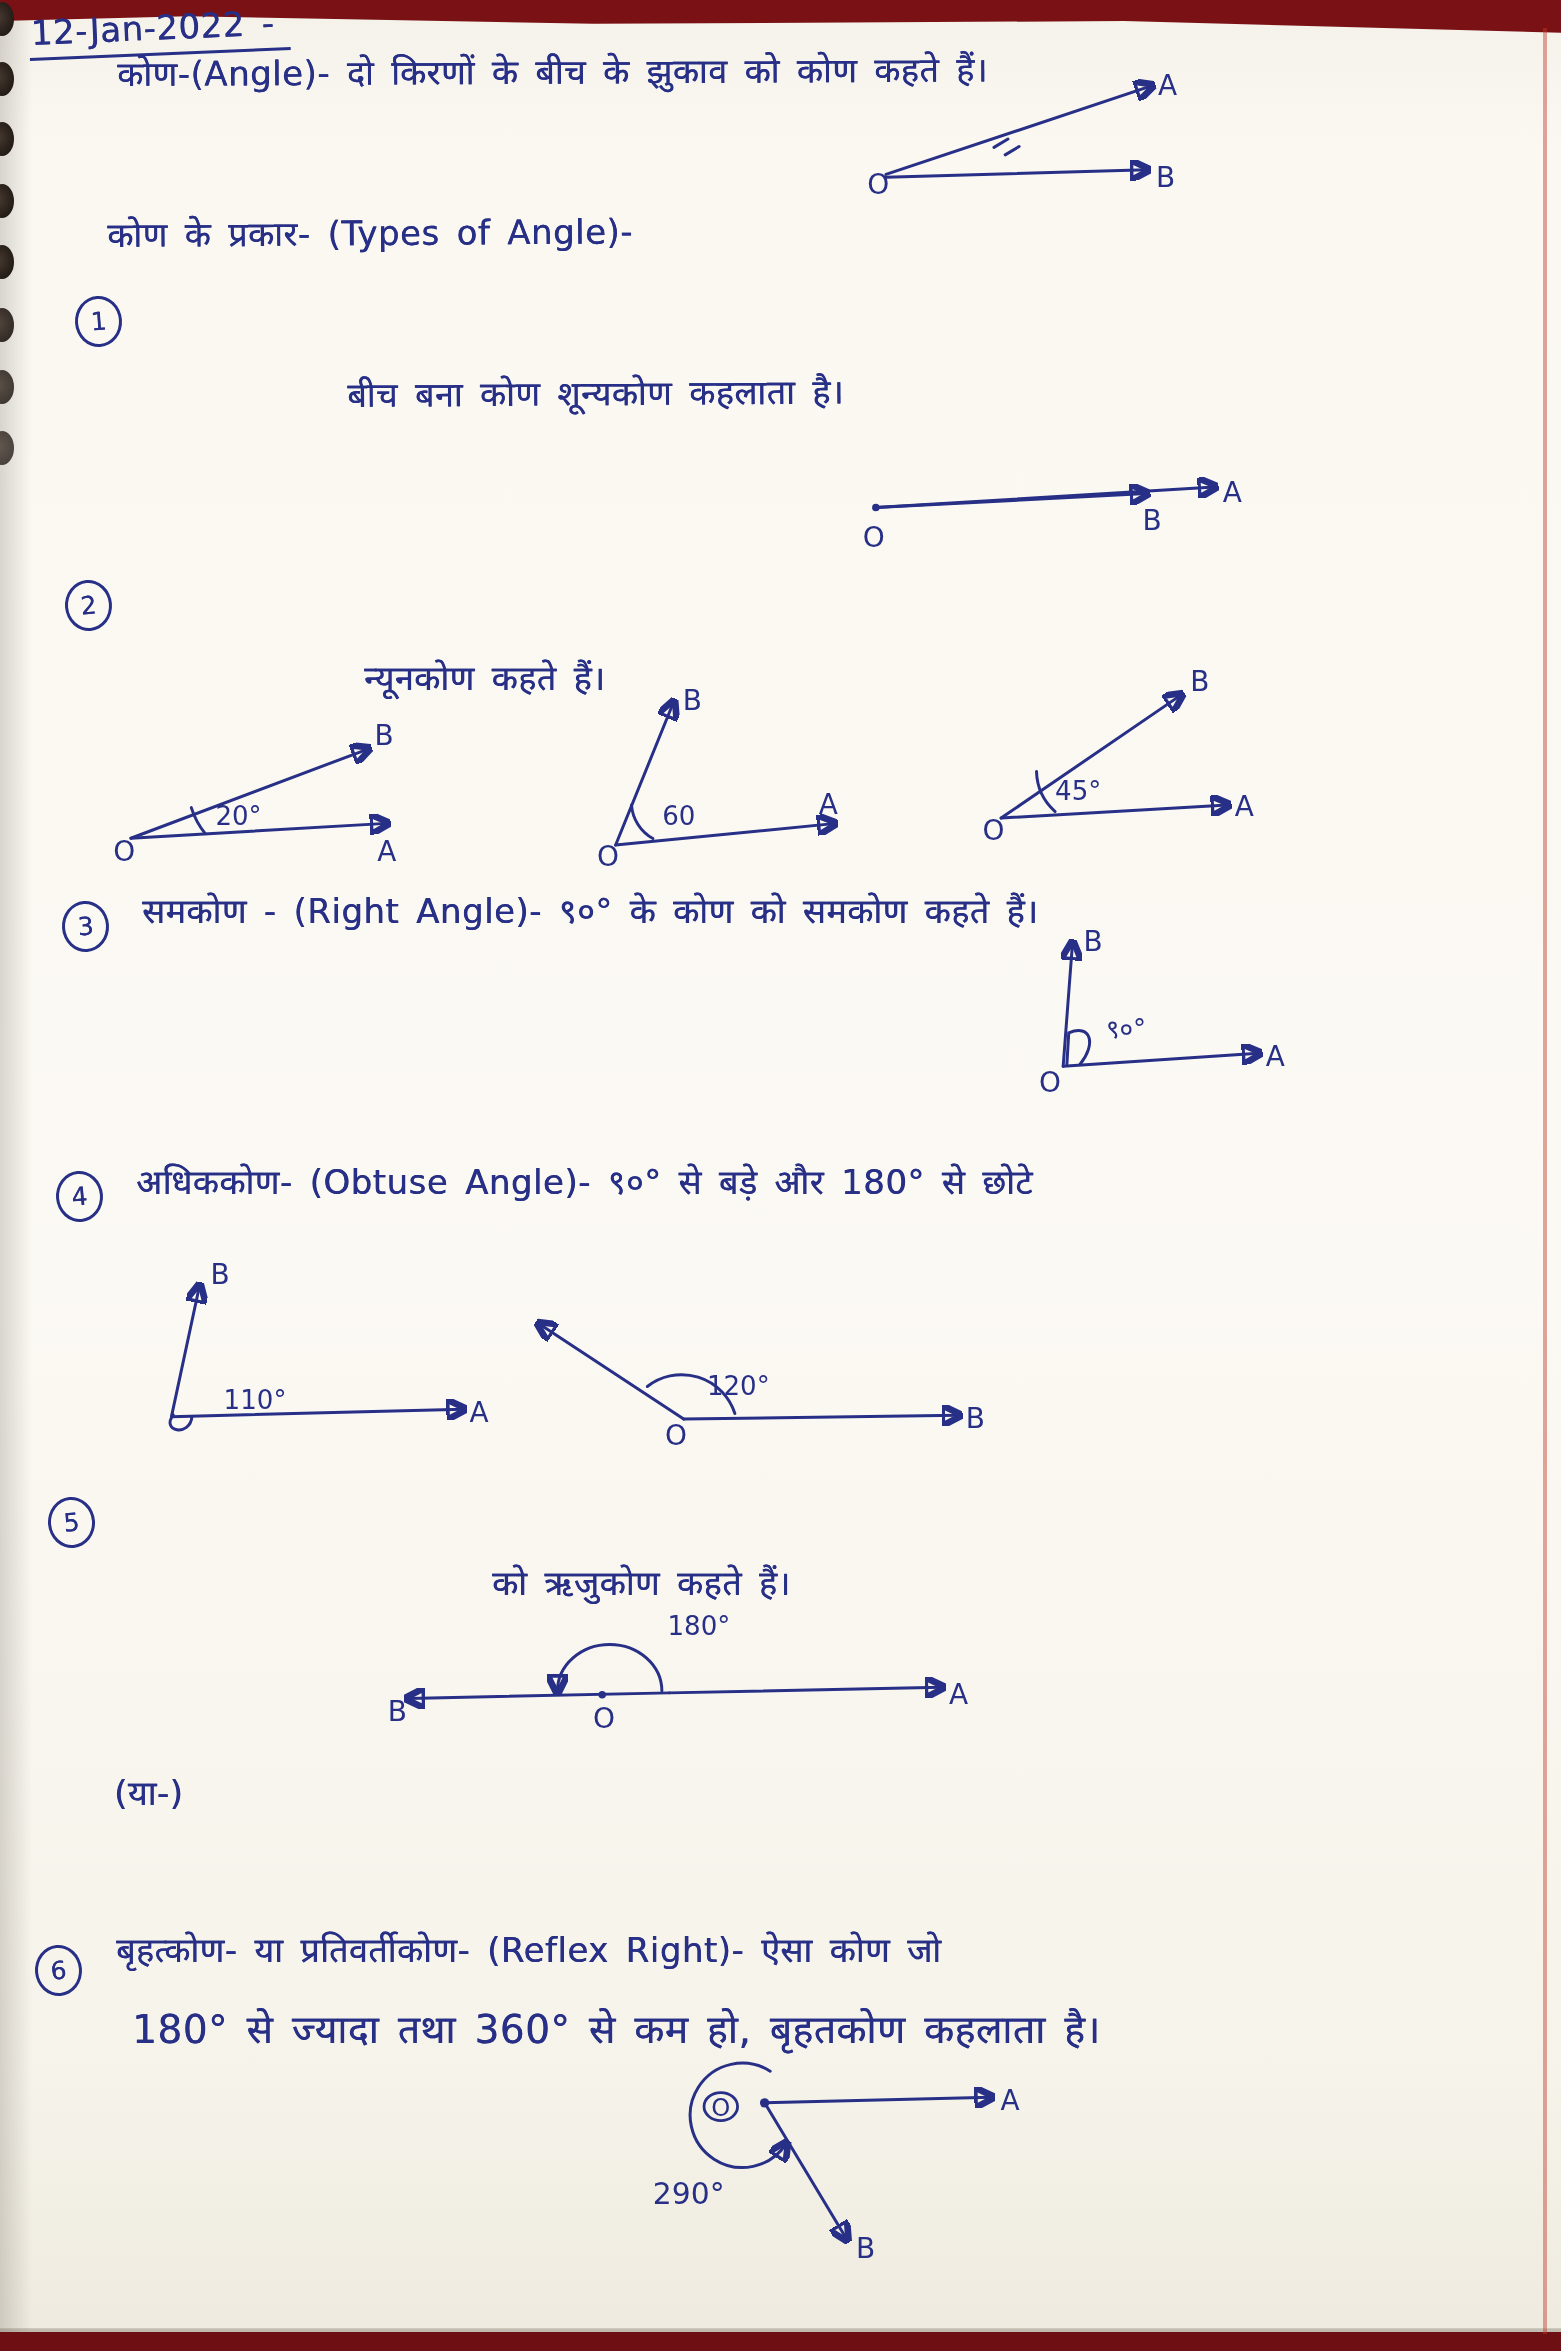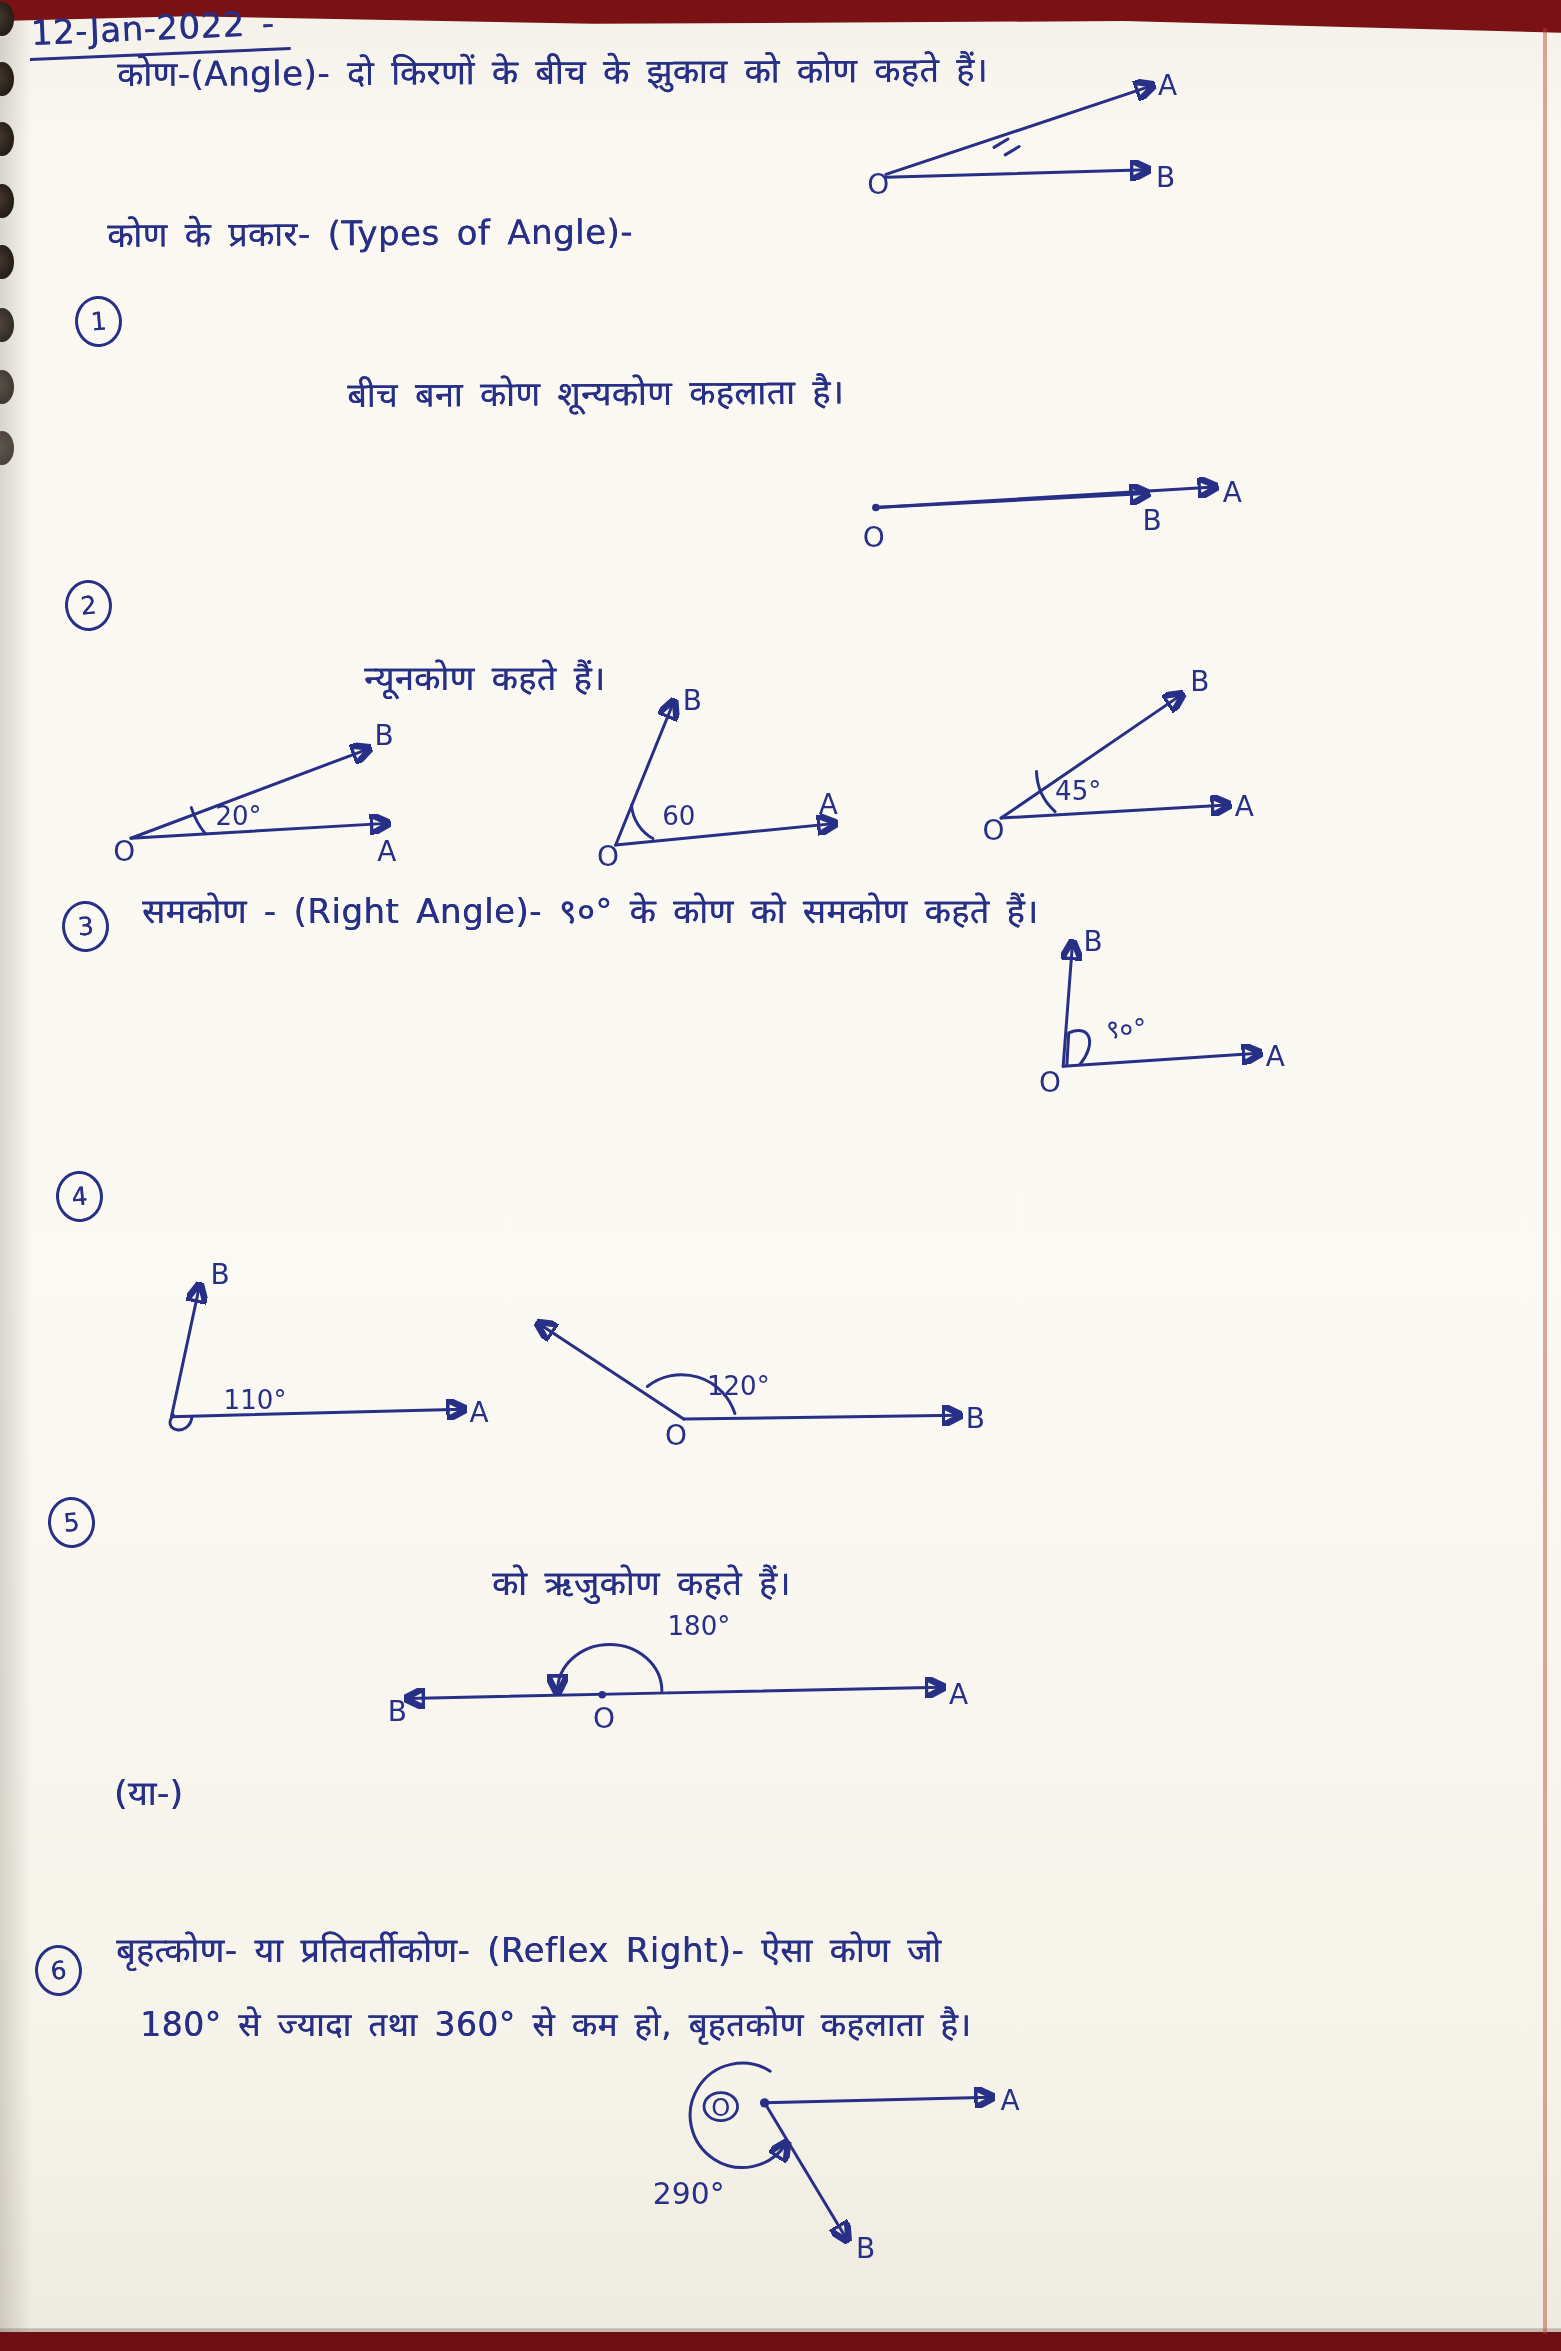--- a/index.html
+++ b/index.html
@@ -148,20 +148,21 @@
     <line x1="48" y1="152" x2="58" y2="20" marker-end="url(#m-r)"></line>
     <line x1="48" y1="152" x2="258" y2="138" marker-end="url(#m-r)"></line>
     <path d="M 52,150 L 54,116 C 78,106 84,128 66,150"></path>
     <text x="70" y="28">B</text>
     <text x="266" y="152">A</text>
     <text x="22" y="180">O</text>
     <text x="94" y="122" style="font-size:28px">९०°</text>
   </svg>
 
   <div class="cnum" style="left:56px;top:1171px;transform:rotate(-5deg)">4</div>
+  <div class="ink" style="left:136px;top:1158px">अधिककोण- (Obtuse Angle)- ९०° से बड़े और 180° से छोटे</div>
 
   <svg class="diag" style="left:123px;top:1260px" width="382" height="182" viewBox="0 0 410 195">
     <defs>
         <marker id="m-o1" viewBox="0 0 10 10" refX="8" refY="5" markerWidth="7" markerHeight="7" orient="auto-start-reverse">
           <path d="M0,0 L10,5 L0,10 z" fill="#272f86" stroke="none"></path>
         </marker>
       </defs>
     <line x1="52" y1="168" x2="82" y2="28" marker-end="url(#m-o1)"></line>
     <line x1="52" y1="168" x2="365" y2="160" marker-end="url(#m-o1)"></line>
     <path d="M 54,166 c -14,18 18,24 20,2"></path>
@@ -200,21 +201,21 @@
     <text x="18" y="124">B</text>
     <text x="620" y="106">A</text>
     <text x="238" y="132">O</text>
     <text x="318" y="32" style="font-size:28px">180°</text>
   </svg>
 
   <div class="ink" style="left:114px;top:1769px">(या-)</div>
 
   <div class="cnum" style="left:35px;top:1945px;transform:rotate(-5deg)">6</div>
   <div class="ink" style="left:116px;top:1926px">बृहत्कोण- या प्रतिवर्तीकोण- (Reflex Right)- ऐसा कोण जो</div>
-  <div class="ink" style="left:140px;top:2001px;font-size:33px">180° से ज्यादा तथा 360° से कम हो, बृहतकोण कहलाता है।</div>
+  <div class="ink" style="left:132px;top:2001px;font-size:39px">180° से ज्यादा तथा 360° से कम हो, बृहतकोण कहलाता है।</div>
 
   <svg class="diag" style="left:567px;top:2043px" width="494" height="280" viewBox="0 0 530 300">
     <defs>
         <marker id="m-f" viewBox="0 0 10 10" refX="8" refY="5" markerWidth="7" markerHeight="7" orient="auto-start-reverse">
           <path d="M0,0 L10,5 L0,10 z" fill="#272f86" stroke="none"></path>
         </marker>
       </defs>
     <circle class="dot" cx="212" cy="64" r="5"></circle>
     <line x1="212" y1="64" x2="455" y2="58" marker-end="url(#m-f)"></line>
     <line x1="212" y1="64" x2="300" y2="210" marker-end="url(#m-f)"></line>

